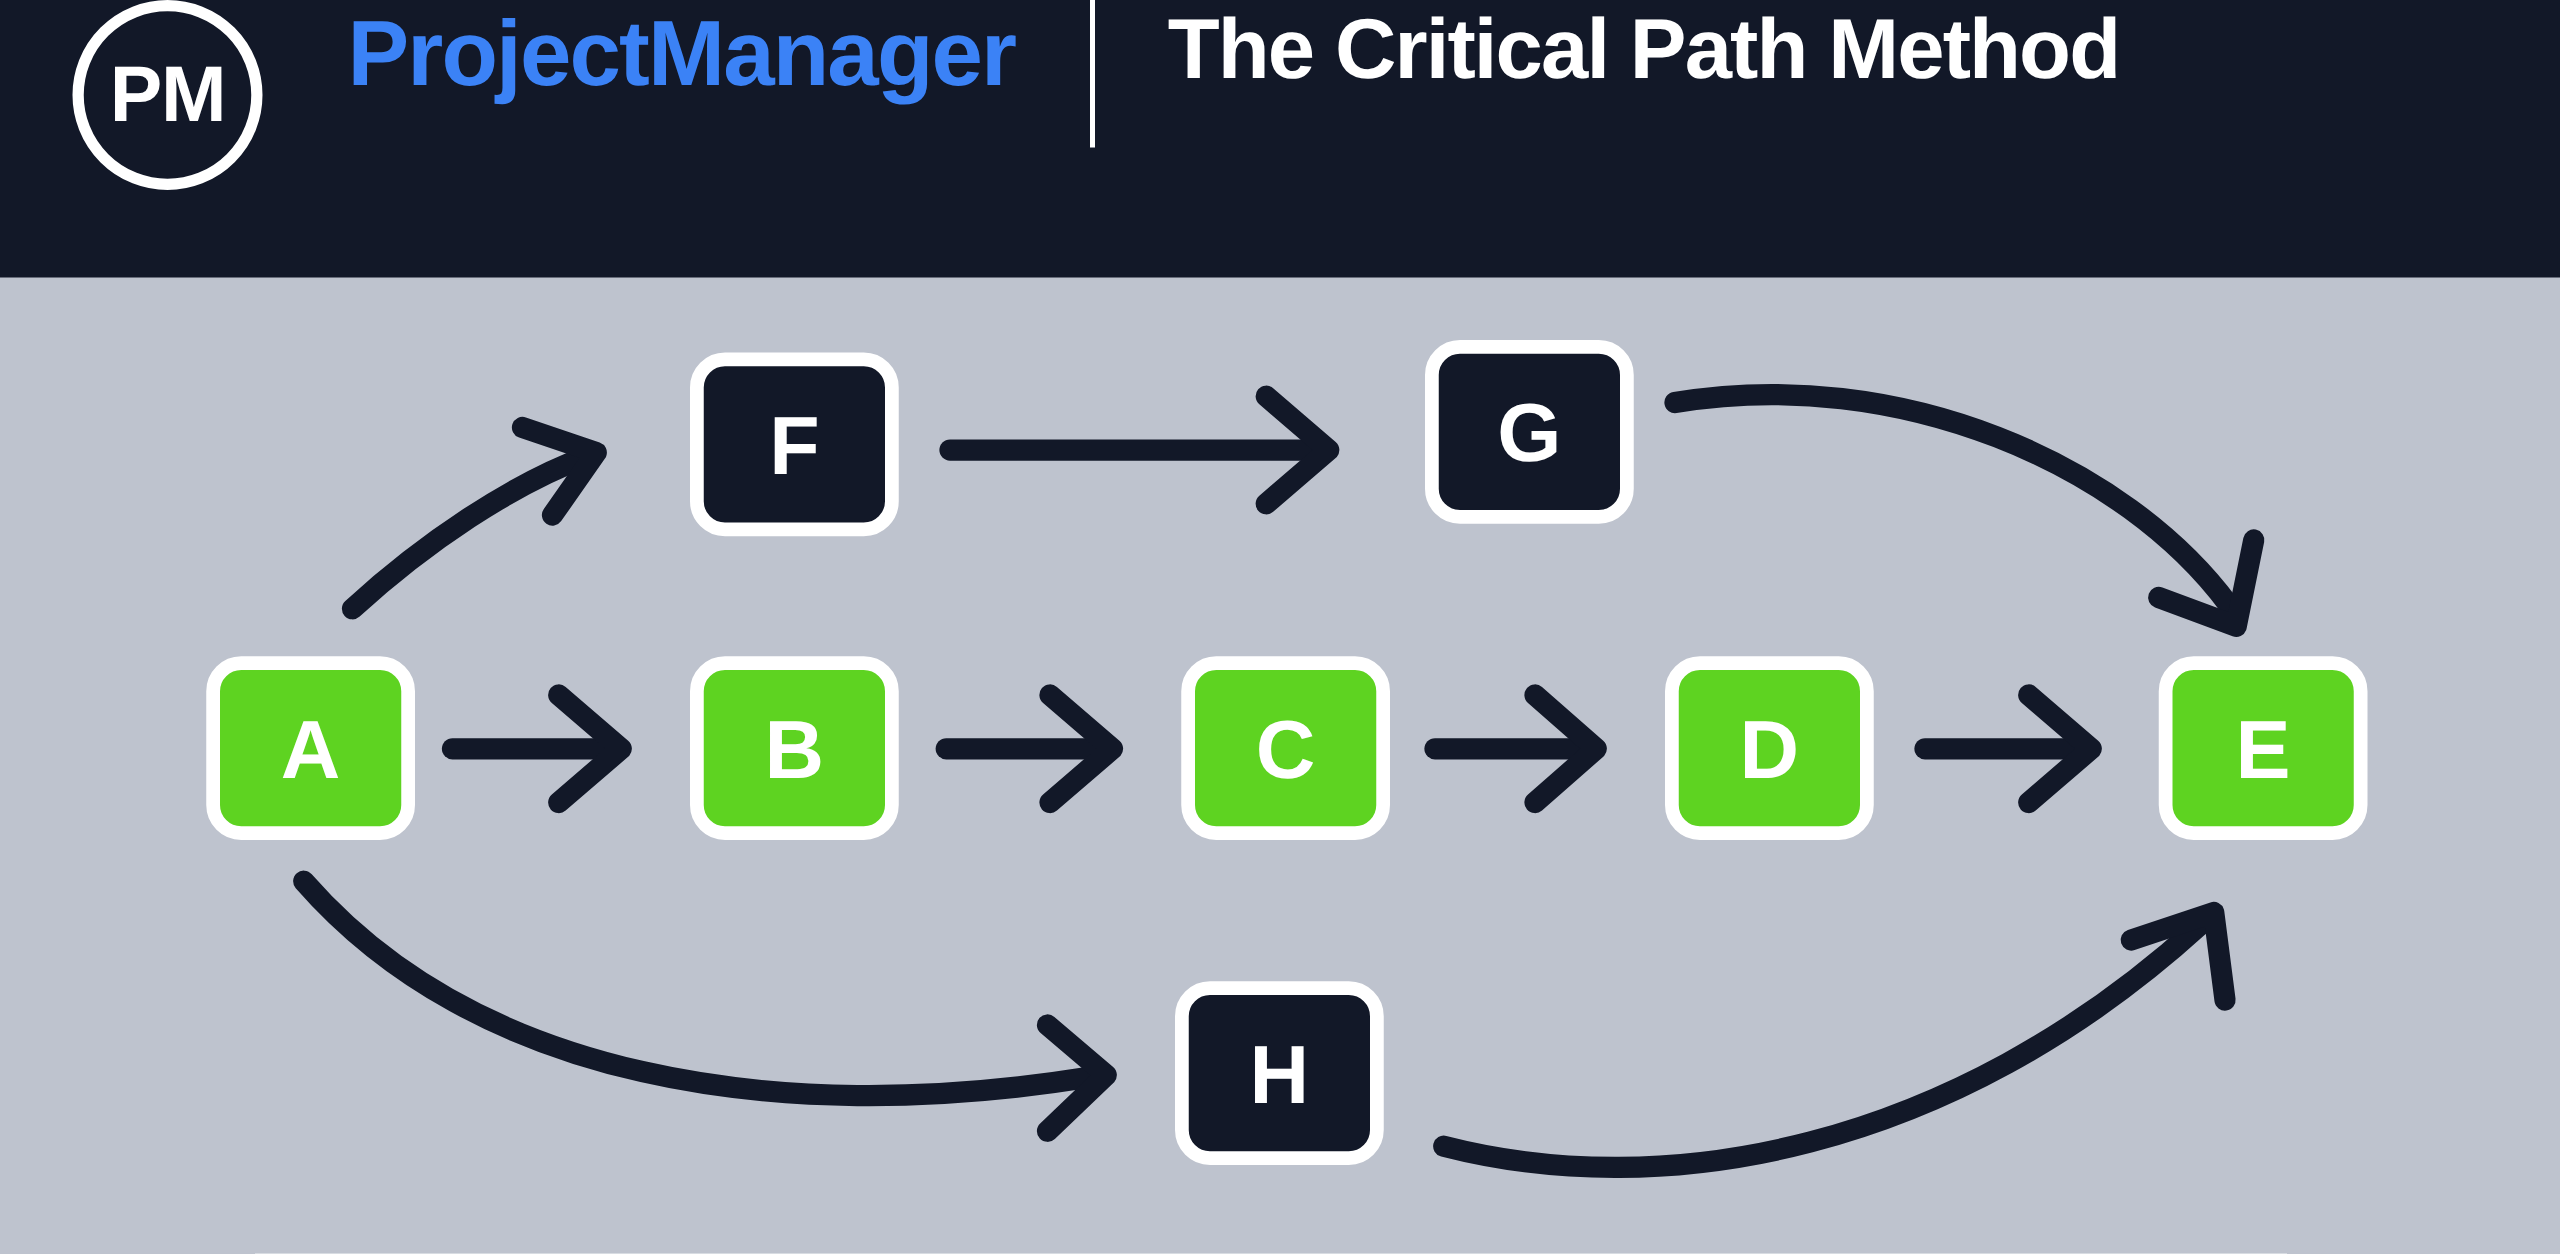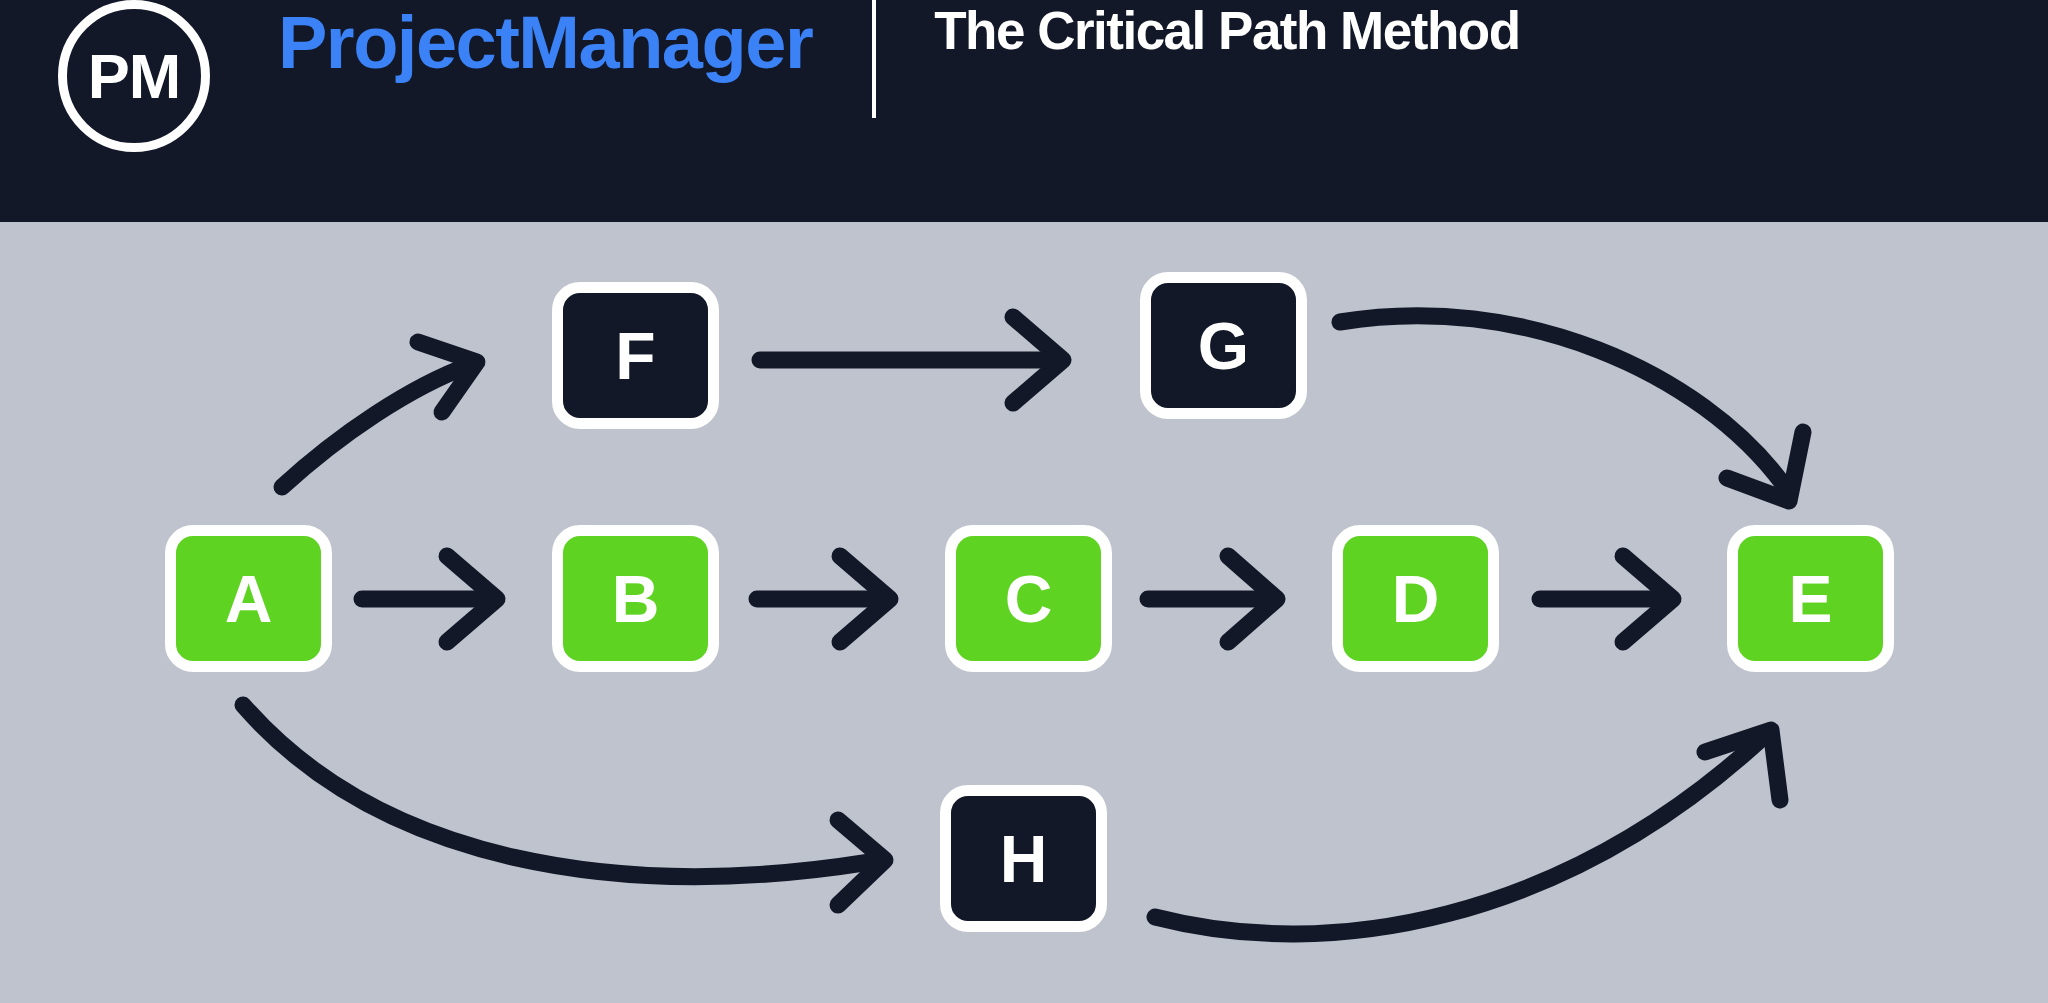--- a/index.html
+++ b/index.html
@@ -71,21 +71,21 @@
   }
   #header-divider {
     width: 4px;
     height: 118px;
     background: #ffffff;
     margin-left: 48px;
     flex: 0 0 auto;
   }
   #header-subtitle {
     color: #ffffff;
-    font-size: 53px;
+    font-size: 68px;
     font-weight: bold;
     letter-spacing: -1.5px;
     margin-left: 46px;
     white-space: nowrap;
   }
 
   
   #diagram {
     position: absolute;
     left: 0;

